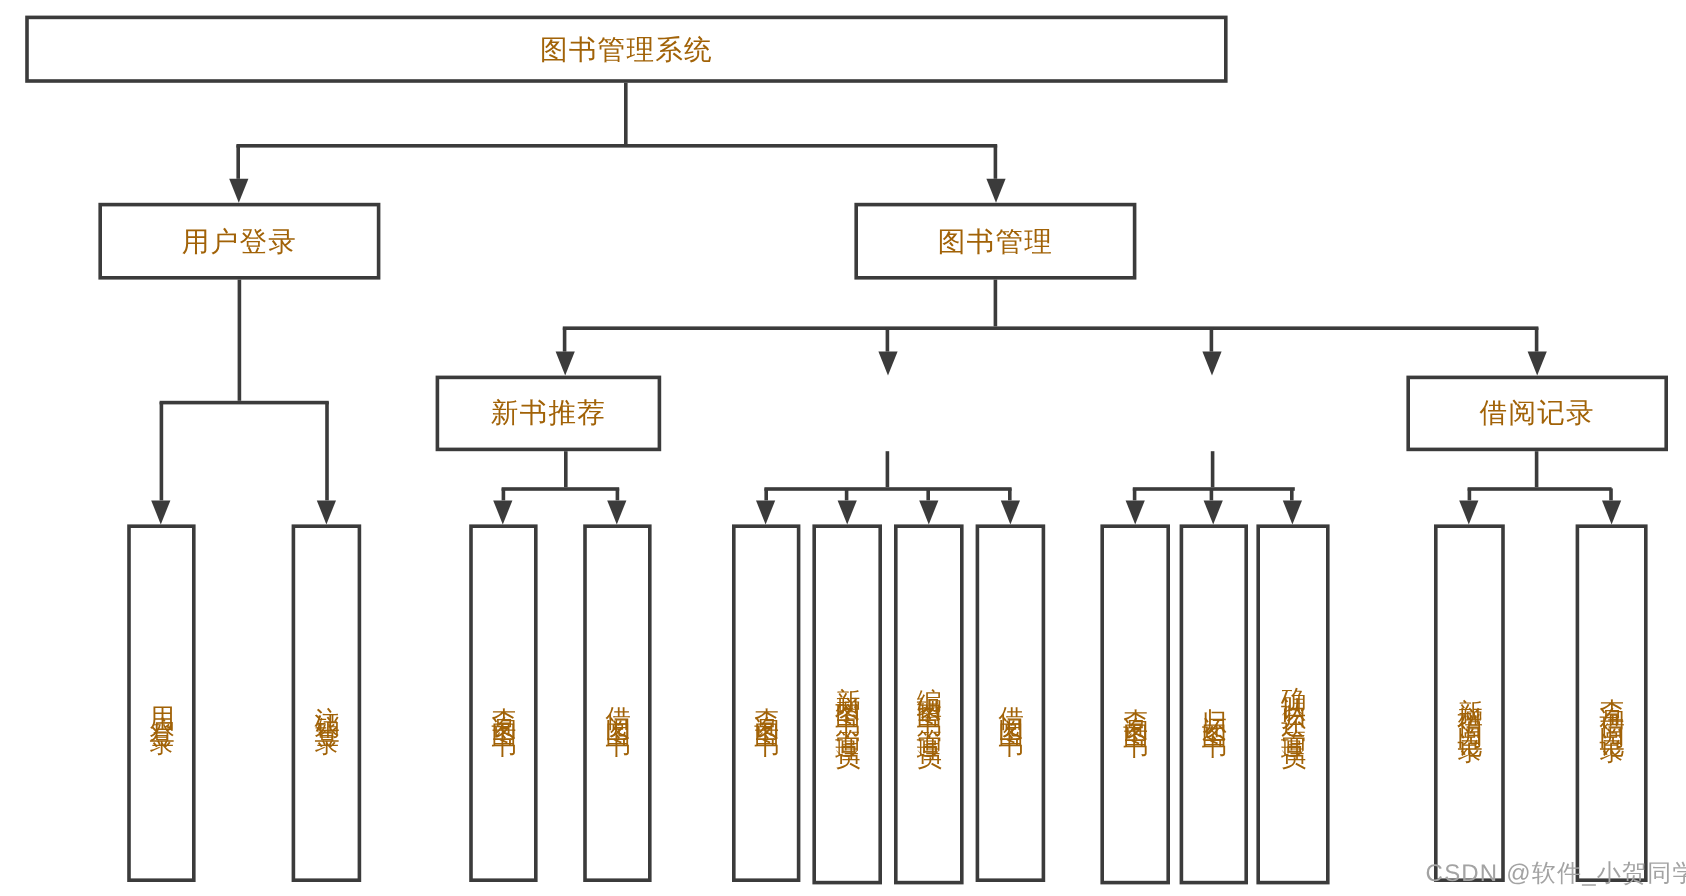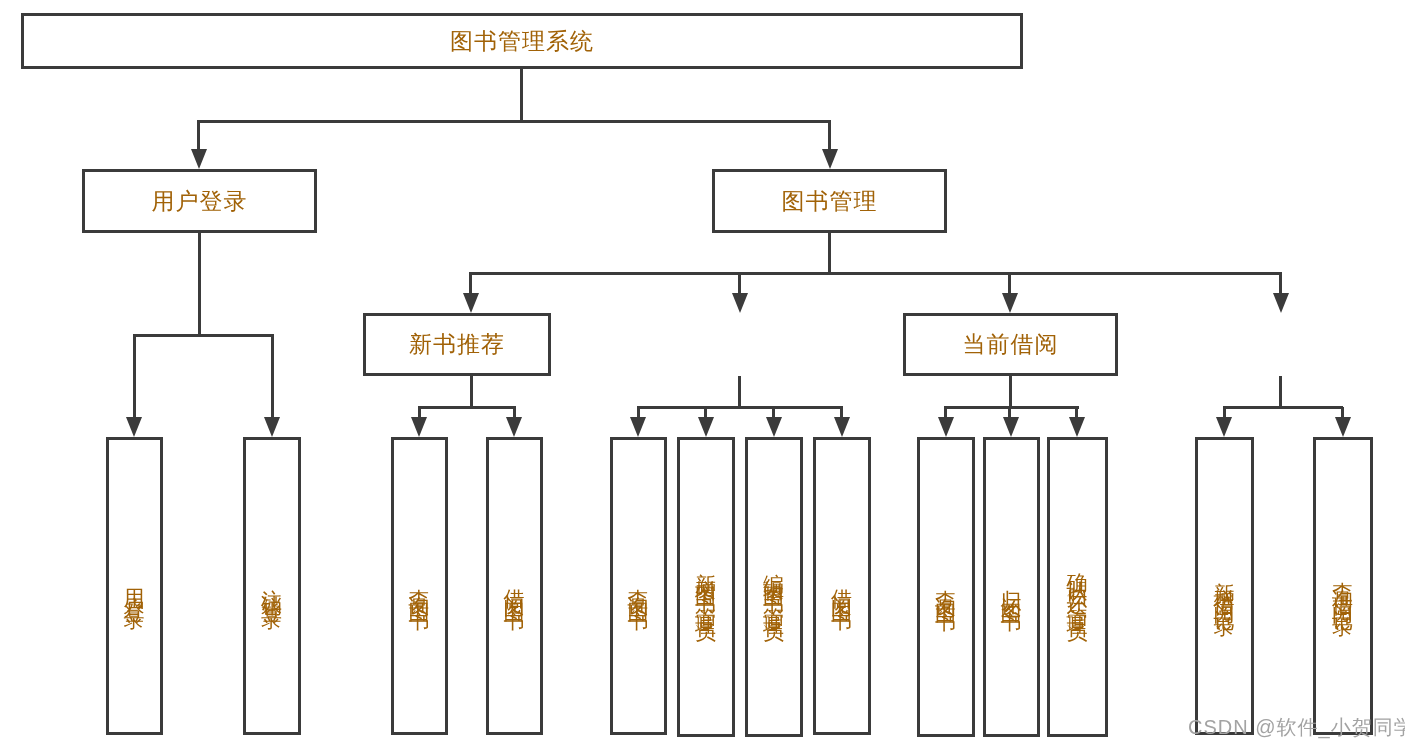--- a/index.html
+++ b/index.html
@@ -58,21 +58,21 @@
 <body>
 
 <div id="canvas">
 
   <div class="node h" style="left:21px;top:13px;width:1002px;height:56px">图书管理系统</div>
 
   <div class="node h" style="left:82px;top:169px;width:235px;height:64px">用户登录</div>
   <div class="node h" style="left:712px;top:169px;width:235px;height:64px">图书管理</div>
 
   <div class="node h" style="left:363px;top:313px;width:188px;height:63px">新书推荐</div>
-  <div class="node h" style="left:903px;top:313px;width:215px;height:63px">当前借阅</div>
+  <div class="node h" style="left:1172px;top:313px;width:218px;height:63px">借阅记录</div>
 
   <div class="node v" style="left:106px;top:437px;width:57px;height:298px">用户登录</div>
   <div class="node v" style="left:243px;top:437px;width:58px;height:298px">注销登录</div>
 
   <div class="node v" style="left:391px;top:437px;width:57px;height:298px">查询图书</div>
   <div class="node v" style="left:486px;top:437px;width:57px;height:298px">借阅图书</div>
 
   <div class="node v" style="left:610px;top:437px;width:57px;height:298px">查询图书</div>
   <div class="node v" style="left:677px;top:437px;width:58px;height:300px">新增图书（管理员）</div>
   <div class="node v" style="left:745px;top:437px;width:58px;height:300px">编辑图书（管理员）</div>

